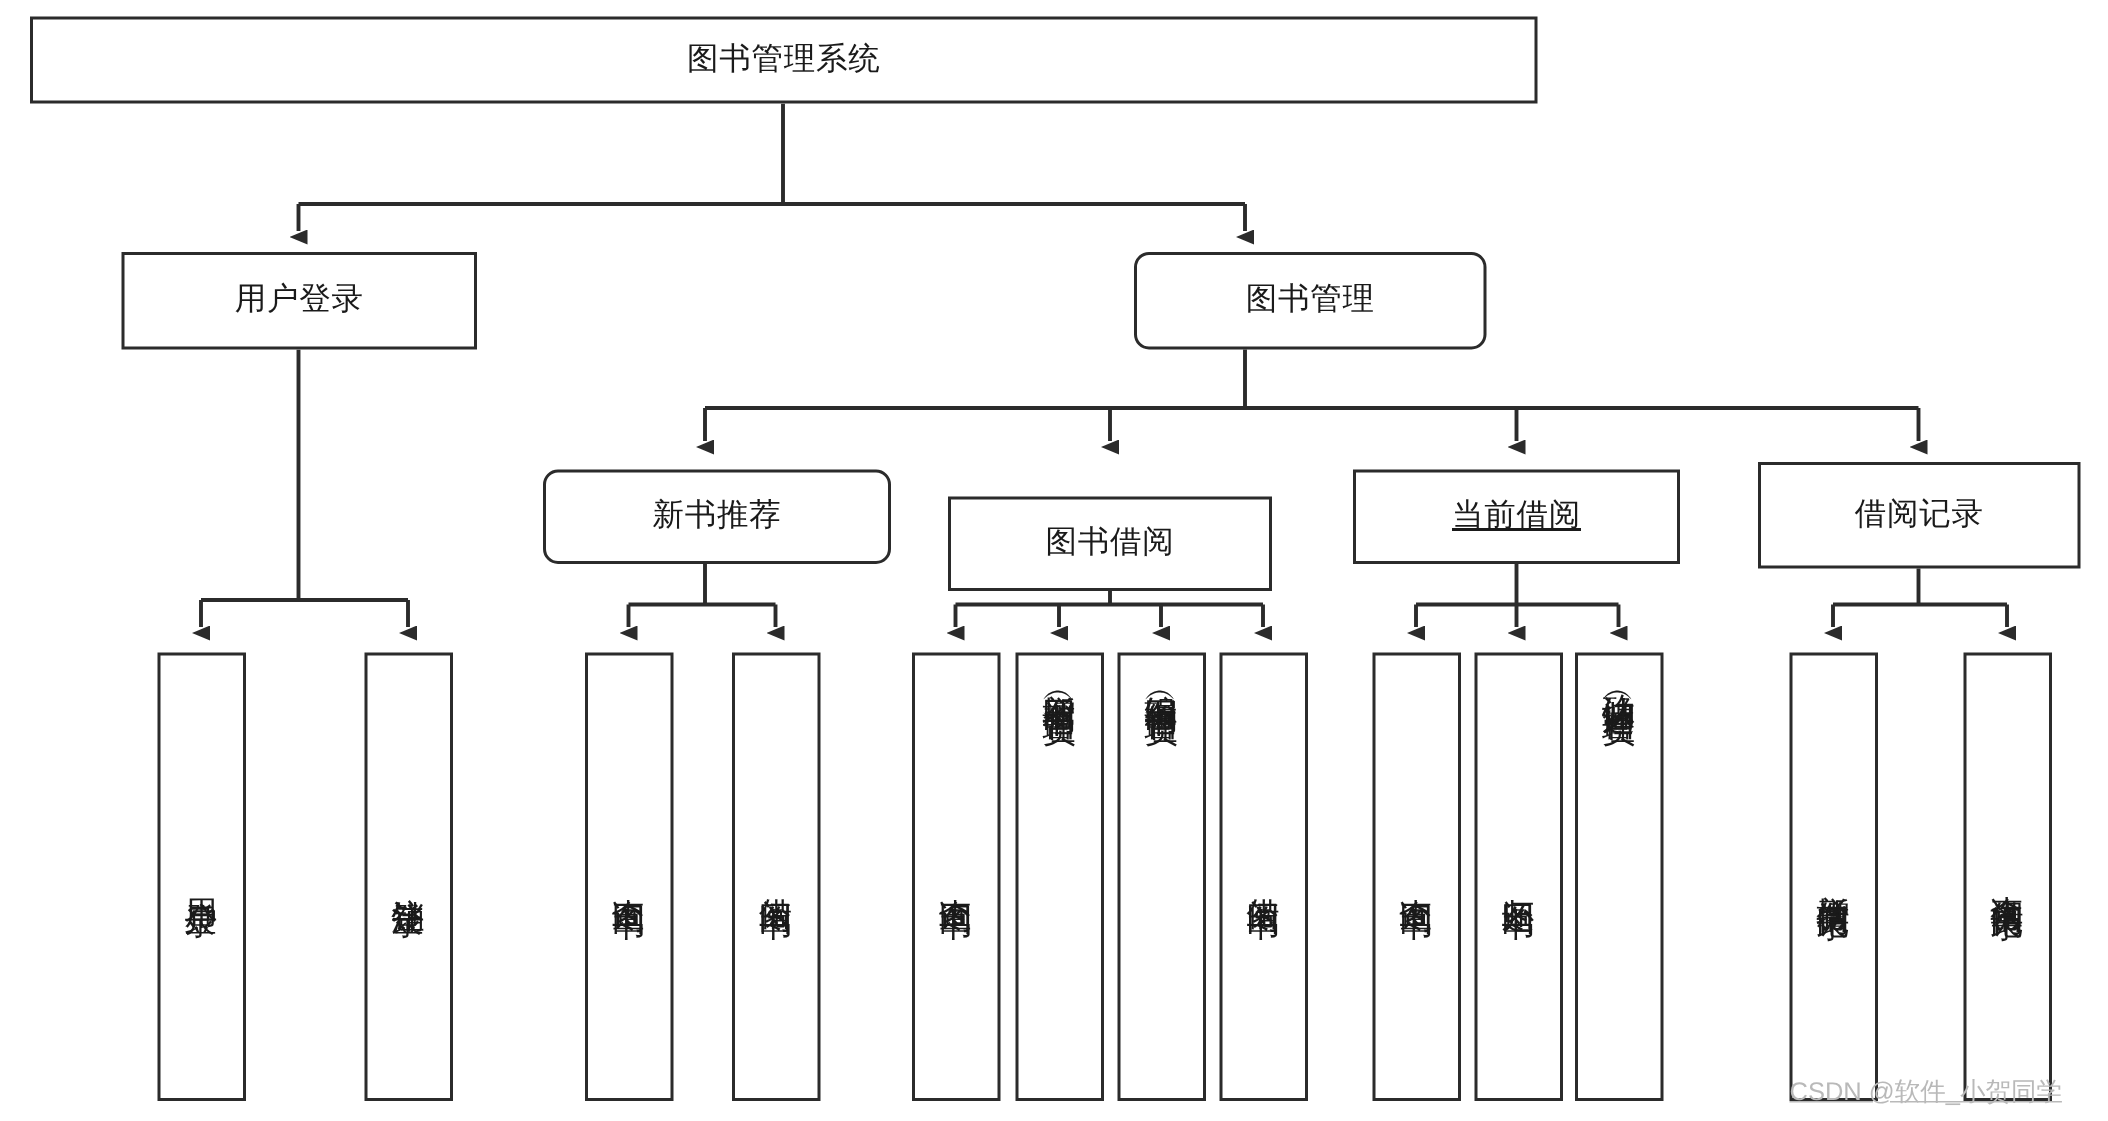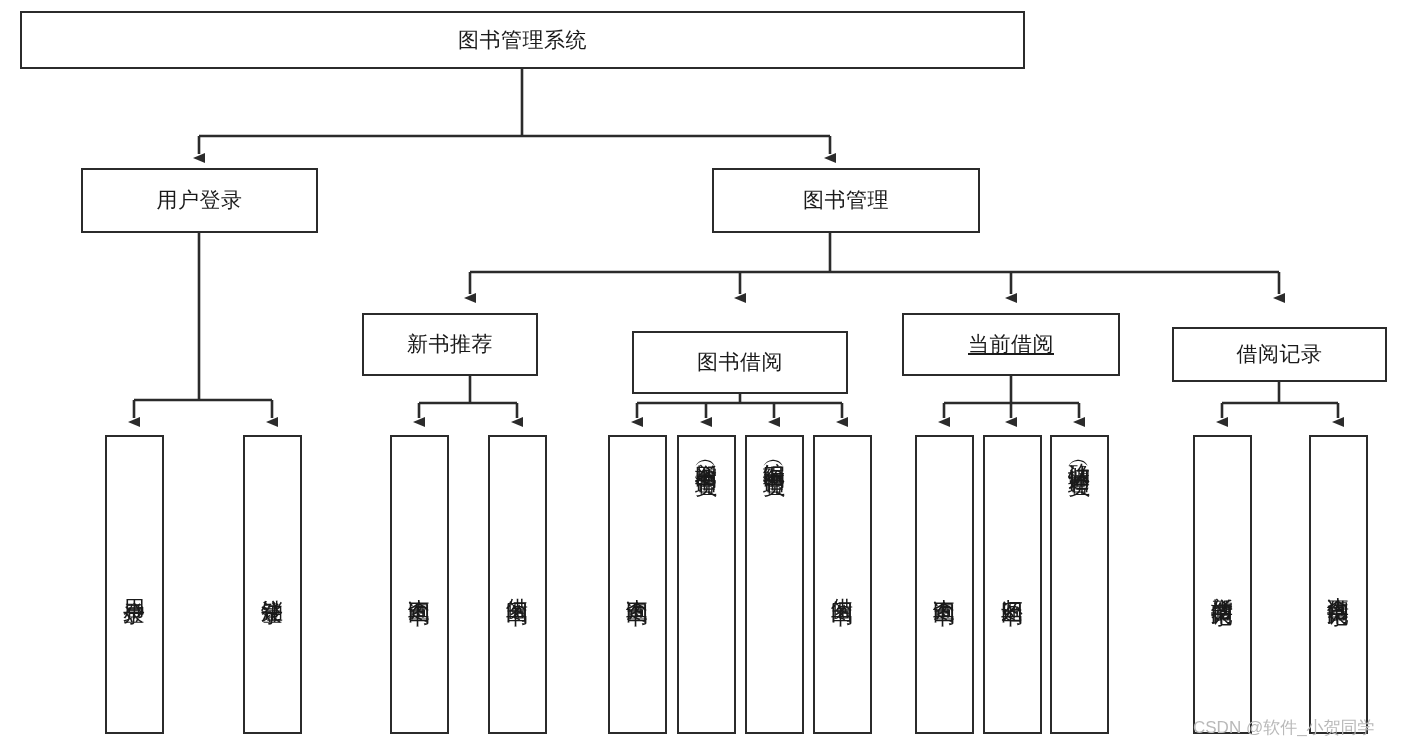--- a/index.html
+++ b/index.html
@@ -70,20 +70,21 @@
   }
   #watermark {
     position: absolute;
     left: 1193px;
     top: 716px;
     font-size: 17px;
     color: #b9b9b9;
     z-index: 5;
     white-space: nowrap;
     font-family: "Liberation Sans", "DejaVu Sans", sans-serif;
+    text-decoration: underline;
   }
 </style>
 </head>
 <body>
 
 <div id="canvas">
 
   <svg id="edges" viewBox="0 0 1405 747" xmlns="http://www.w3.org/2000/svg">
     <defs>
       <marker id="arrow" markerWidth="10" markerHeight="12" refX="1" refY="6" orient="auto" markerUnits="userSpaceOnUse">
@@ -135,37 +136,37 @@
   </svg>
 
   <div class="node h-node" style="left:20px; top:11px; width:1005px; height:58px;">
     <span class="node-label">图书管理系统</span>
   </div>
 
   <div class="node h-node" style="left:81px; top:168px; width:237px; height:65px;">
     <span class="node-label">用户登录</span>
   </div>
 
-  <div class="node h-node" style="left:712px; top:168px; width:268px; height:65px;">
+  <div class="node h-node" style="left:756px; top:168px; width:235px; height:65px;border-radius:10px;">
     <span class="node-label">图书管理</span>
   </div>
 
-  <div class="node h-node" style="left:362px; top:313px; width:176px; height:63px;">
+  <div class="node h-node" style="left:362px; top:313px; width:232px; height:63px;border-radius:10px;">
     <span class="node-label">新书推荐</span>
   </div>
 
   <div class="node h-node" style="left:632px; top:313px; width:216px; height:63px;margin-top:18px;">
     <span class="node-label">图书借阅</span>
   </div>
 
   <div class="node h-node" style="left:902px; top:313px; width:218px; height:63px;text-decoration:underline;">
     <span class="node-label">当前借阅</span>
   </div>
 
-  <div class="node h-node" style="left:1172px; top:327px; width:215px; height:55px;">
+  <div class="node h-node" style="left:1172px; top:308px; width:215px; height:71px;">
     <span class="node-label">借阅记录</span>
   </div>
 
   <div class="node v-node center" style="left:105px; top:435px; width:59px; height:299px;">
     <span class="node-label">用户登录</span>
   </div>
 
   <div class="node v-node center" style="left:243px; top:435px; width:59px; height:299px;">
     <span class="node-label">注销登录</span>
   </div>

